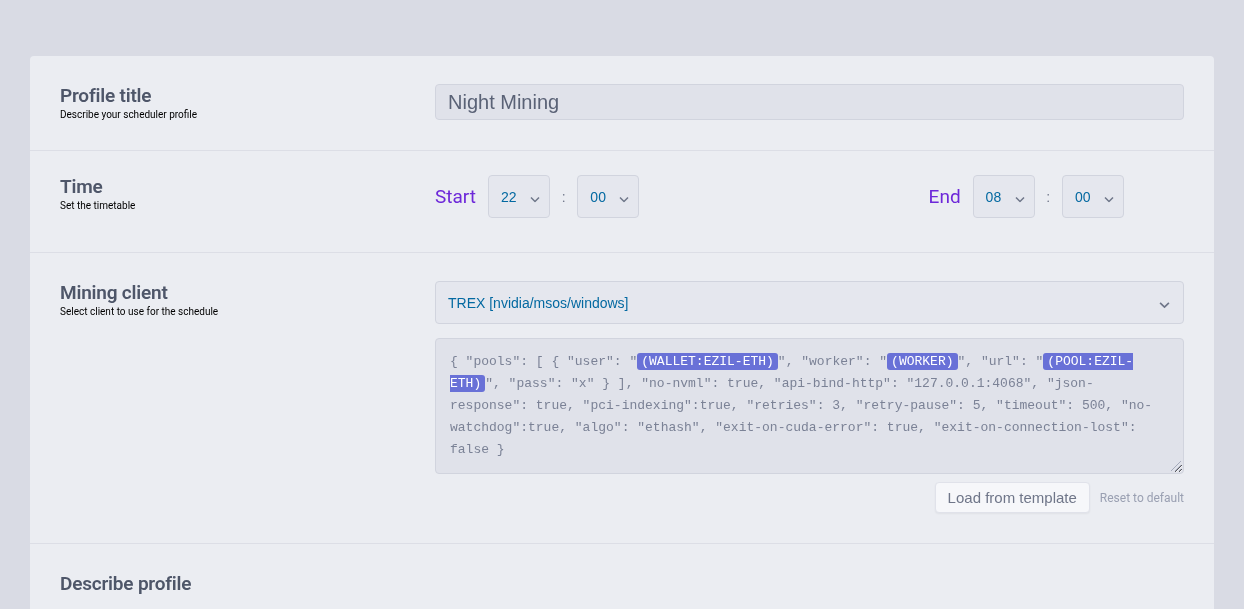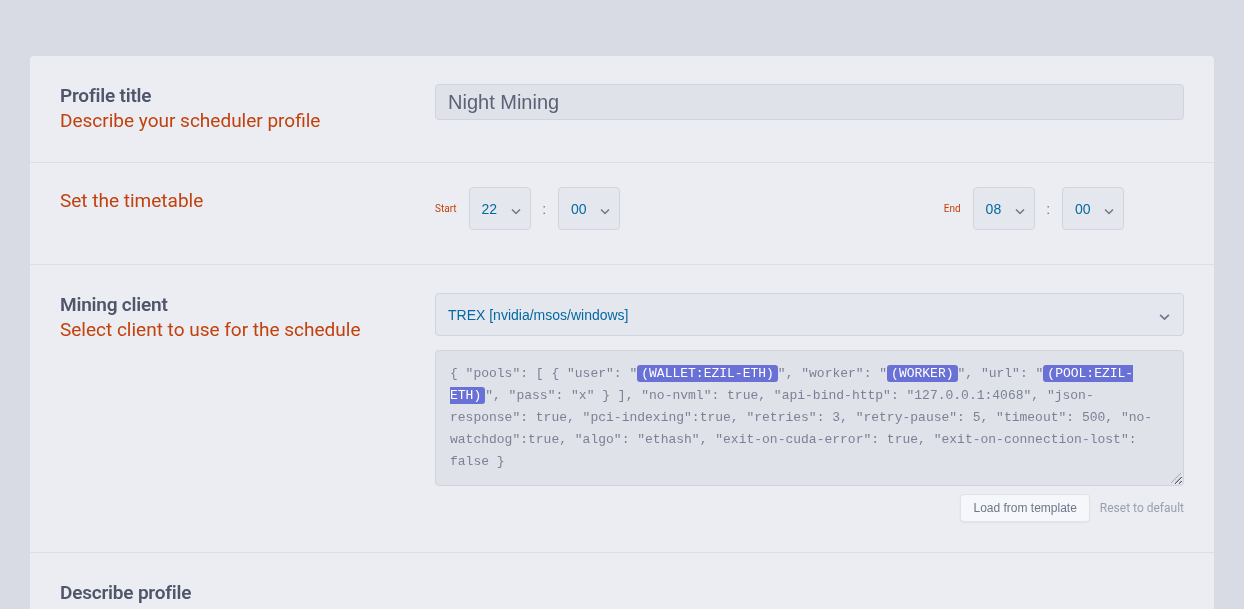--- a/index.html
+++ b/index.html
@@ -27,22 +27,22 @@
     width: 375px;
     flex-shrink: 0;
   }
   .section-title {
     font-size: 19px;
     font-weight: 600;
     color: #4e5669;
     letter-spacing: -0.2px;
   }
   .section-desc {
-    font-size: 19px;
-    color: #c2410c;
+    font-size: 10px;
+    color: #000000;
     margin-top: 2px;
   }
   .section-right {
     flex: 1;
   }
   .text-input {
     width: 100%;
     height: 36px;
     background: #e0e2ea;
     border: 1px solid #d1d4de;
@@ -80,22 +80,22 @@
   .time-row {
     display: flex;
     align-items: center;
     gap: 0;
   }
   .time-group {
     display: flex;
     align-items: center;
   }
   .time-label {
-    font-size: 10px;
-    color: #c2410c;
+    font-size: 19px;
+    color: #6d28d9;
     margin-right: 12px;
   }
   .colon {
     margin: 0 12px;
     color: #6f7689;
     font-size: 14px;
   }
   .time-spacer { flex: 1; }
   .config-box {
     width: 100%;
@@ -133,21 +133,21 @@
     justify-content: flex-end;
     align-items: center;
     gap: 10px;
     margin-top: 8px;
   }
   .btn-light {
     background: #f6f7fa;
     border: 1px solid #e0e2ea;
     border-radius: 4px;
     padding: 6px 12px;
-    font-size: 12px;
+    font-size: 15px;
     color: #6f7689;
     cursor: pointer;
     box-shadow: 0 1px 2px rgba(0,0,0,0.05);
   }
   .link-muted {
     font-size: 12px;
     color: #9aa0b2;
     cursor: pointer;
   }
   .time-select { width: 62px; }
@@ -163,20 +163,21 @@
       <div class="section-title">Profile title</div>
       <div class="section-desc">Describe your scheduler profile</div>
     </div>
     <div class="section-right">
       <input type="text" class="text-input" value="Night Mining" style="">
     </div>
   </div>
 
   <div class="section section-time">
     <div class="section-left">
+      <div class="section-title">Time</div>
       <div class="section-desc">Set the timetable</div>
     </div>
     <div class="section-right">
       <div class="time-row" style="padding-right:60px;">
         <div class="time-group">
           <span class="time-label">Start</span>
           <span class="select-wrap">
             <select class="select-input time-select">
               <option>22</option>
             </select>

